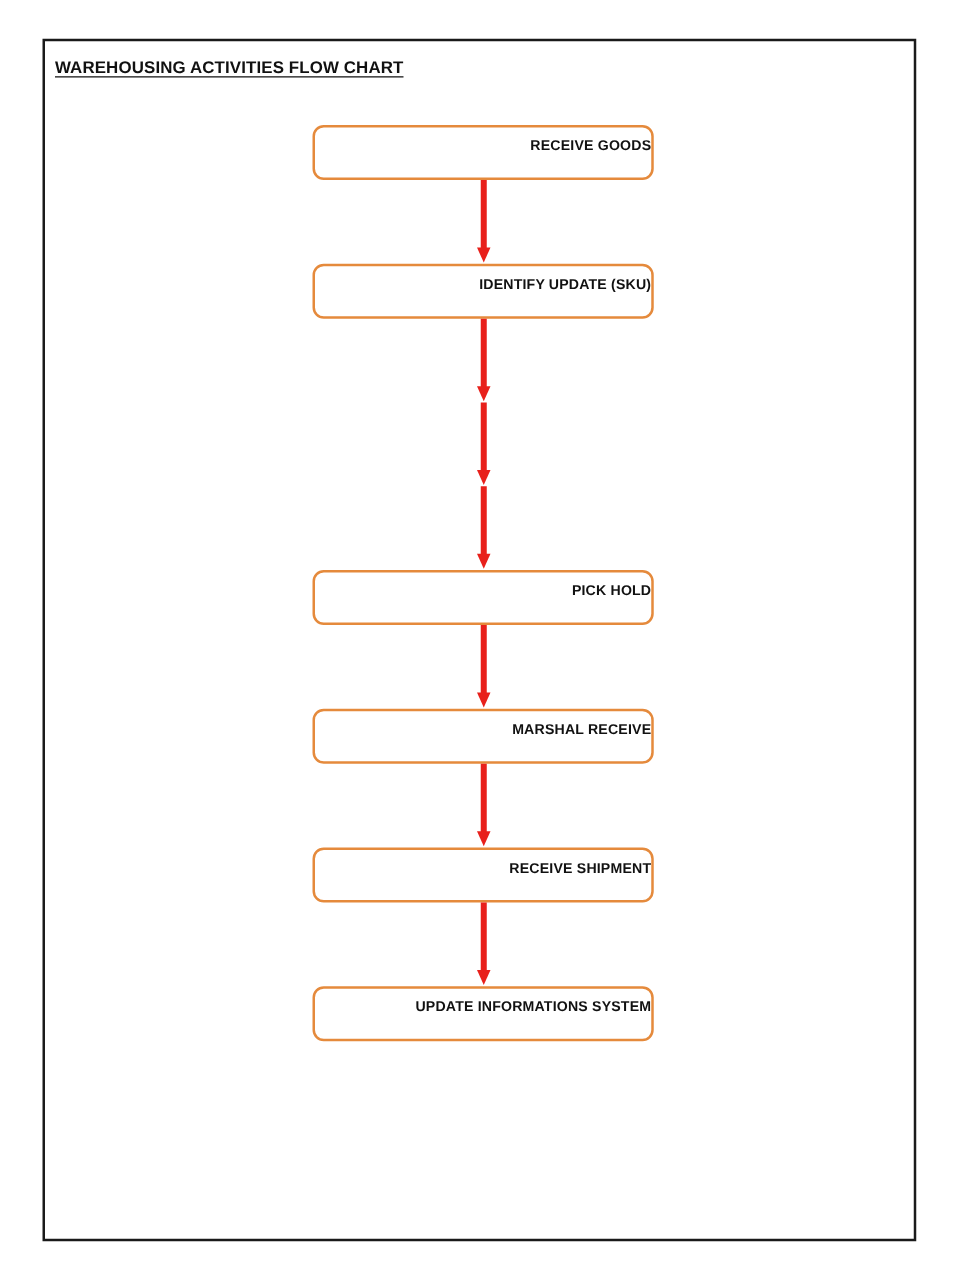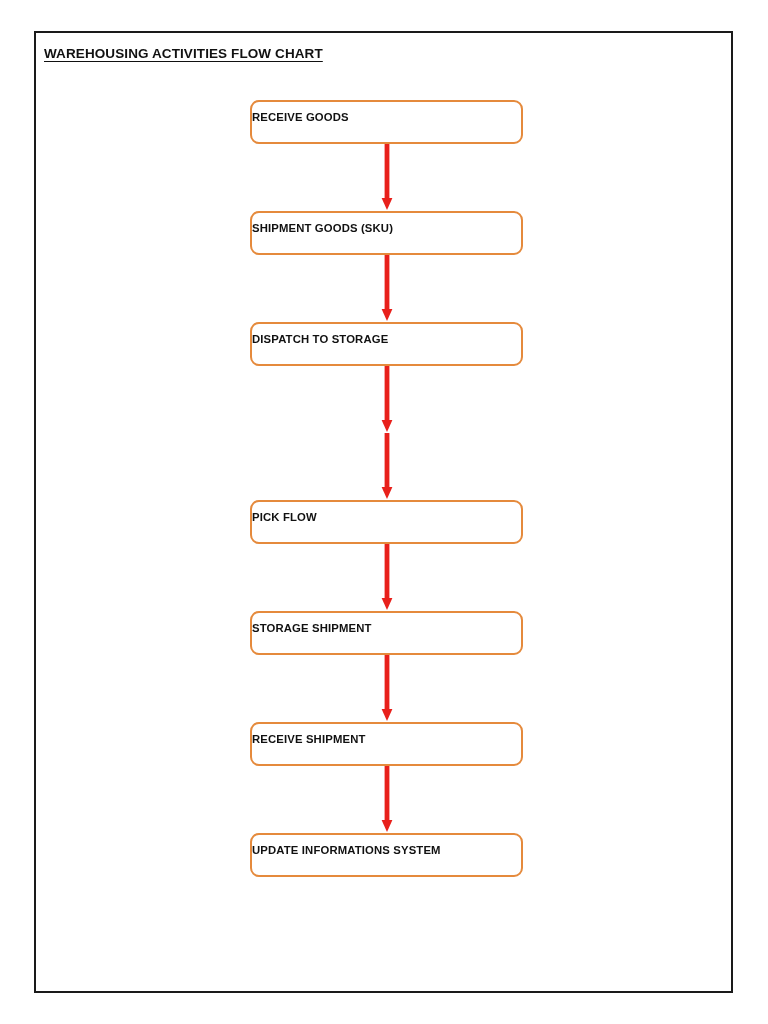--- a/index.html
+++ b/index.html
@@ -52,21 +52,21 @@
   .node {
     position: relative;
     width: 273px;
     height: 44px;
     border: 2.1px solid #E58A3C;
     border-radius: 9px;
     box-sizing: border-box;
     background: #ffffff;
     display: flex;
     align-items: center;
-    justify-content: flex-start;
+    justify-content: flex-end;
   }
   .node-label {
     font-size: 11.3px;
     font-weight: bold;
     color: #111111;
     letter-spacing: 0.15px;
     text-align: center;
     line-height: 1;
     position: relative;
     top: -4px;
@@ -100,58 +100,55 @@
       <span class="node-label">RECEIVE GOODS</span>
     </div>
     <div class="connector" style="height:67px;">
       <svg width="12" height="67" viewBox="0 0 12 67">
         <rect x="3.6" y="0" width="4.8" height="56" fill="#E8201B"></rect>
         <polygon points="0.6,54 11.4,54 6,66" fill="#E8201B"></polygon>
       </svg>
     </div>
 
     <div class="node">
-      <span class="node-label">SHIPMENT GOODS (SKU)</span>
-    </div>
-    <div class="connector" style="height:67px;">
-      <svg width="12" height="67" viewBox="0 0 12 67">
-        <rect x="3.6" y="0" width="4.8" height="56" fill="#E8201B"></rect>
-        <polygon points="0.6,54 11.4,54 6,66" fill="#E8201B"></polygon>
-      </svg>
-    </div>
-
-    <div class="node">
-      <span class="node-label">DISPATCH TO STORAGE</span>
+      <span class="node-label">IDENTIFY UPDATE (SKU)</span>
     </div>
     <div class="connector" style="height:67px;">
       <svg width="12" height="67" viewBox="0 0 12 67">
         <rect x="3.6" y="0" width="4.8" height="56" fill="#E8201B"></rect>
         <polygon points="0.6,54 11.4,54 6,66" fill="#E8201B"></polygon>
       </svg>
     </div>
 
     <div class="connector" style="height:67px;">
       <svg width="12" height="67" viewBox="0 0 12 67">
         <rect x="3.6" y="0" width="4.8" height="56" fill="#E8201B"></rect>
         <polygon points="0.6,54 11.4,54 6,66" fill="#E8201B"></polygon>
       </svg>
     </div>
 
+    <div class="connector" style="height:67px;">
+      <svg width="12" height="67" viewBox="0 0 12 67">
+        <rect x="3.6" y="0" width="4.8" height="56" fill="#E8201B"></rect>
+        <polygon points="0.6,54 11.4,54 6,66" fill="#E8201B"></polygon>
+      </svg>
+    </div>
+
     <div class="node">
-      <span class="node-label">PICK FLOW</span>
+      <span class="node-label">PICK HOLD</span>
     </div>
     <div class="connector" style="height:67px;">
       <svg width="12" height="67" viewBox="0 0 12 67">
         <rect x="3.6" y="0" width="4.8" height="56" fill="#E8201B"></rect>
         <polygon points="0.6,54 11.4,54 6,66" fill="#E8201B"></polygon>
       </svg>
     </div>
 
     <div class="node">
-      <span class="node-label">STORAGE SHIPMENT</span>
+      <span class="node-label">MARSHAL RECEIVE</span>
     </div>
     <div class="connector" style="height:67px;">
       <svg width="12" height="67" viewBox="0 0 12 67">
         <rect x="3.6" y="0" width="4.8" height="56" fill="#E8201B"></rect>
         <polygon points="0.6,54 11.4,54 6,66" fill="#E8201B"></polygon>
       </svg>
     </div>
 
     <div class="node">
       <span class="node-label">RECEIVE SHIPMENT</span>

